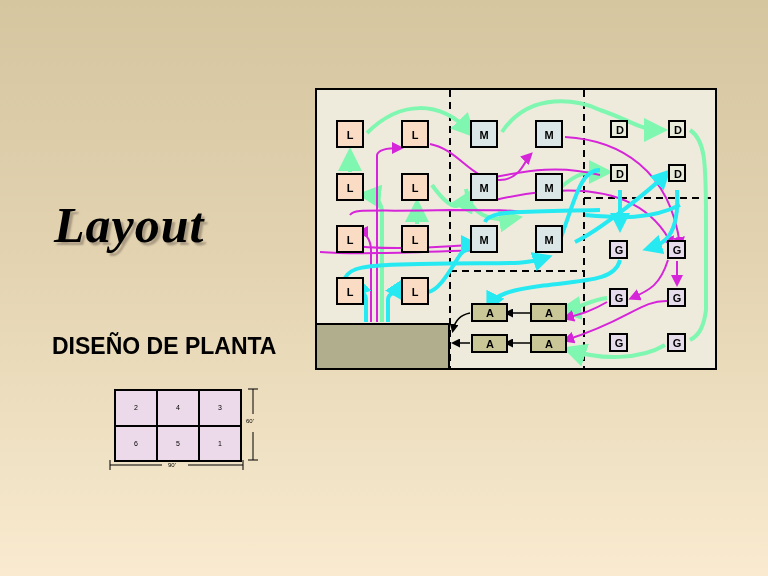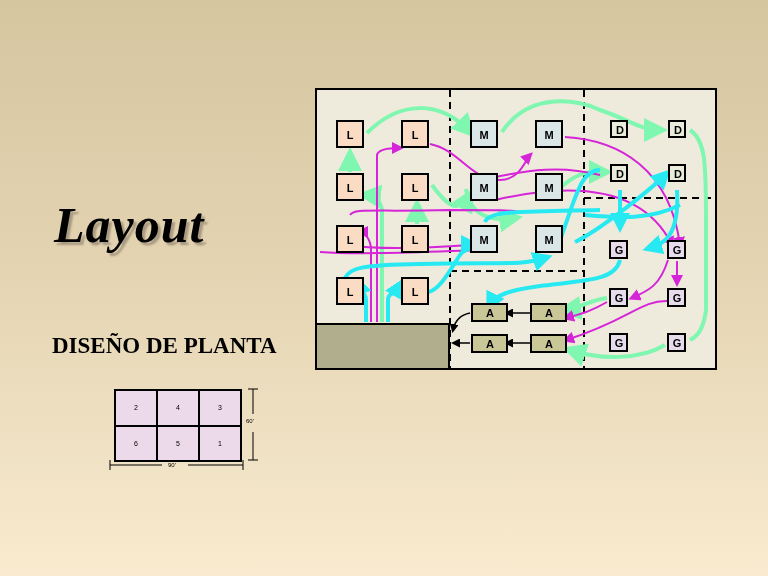--- a/index.html
+++ b/index.html
@@ -2,21 +2,21 @@
 <html><head>
 <meta charset="utf-8">
 <style>
   html,body{margin:0;padding:0;}
   body{width:768px;height:576px;overflow:hidden;position:relative;
     background:linear-gradient(180deg,#d5c6a0 0%,#e3d3b1 45%,#f0e2c4 80%,#faebd0 100%);
     font-family:"Liberation Sans",sans-serif;}
   .title{position:absolute;left:54px;top:180px;font-family:"Liberation Serif",serif;
     font-style:italic;font-weight:bold;font-size:50px;color:#000;
     text-shadow:3px 3px 2px #a99a82;letter-spacing:1px;margin-top:16px;}
-  .subtitle{position:absolute;left:52px;top:333px;font-family:Liberation Serif, serif;
+  .subtitle{position:absolute;left:52px;top:333px;font-family:Liberation Sans, sans-serif;
     font-weight:bold;font-size:23px;color:#000;}
   svg.plant{position:absolute;left:0;top:0;}
   .mini{position:absolute;left:100px;top:380px;width:170px;height:90px;}
   .grid6{position:absolute;left:14px;top:9px;width:126px;height:71px;border:1px solid #000;
     display:grid;grid-template-columns:repeat(3,1fr);grid-template-rows:repeat(2,1fr);background:#ecd9e9;}
   .cell{border:0.5px solid #000;font-size:7px;display:flex;align-items:center;justify-content:center;color:#000;}
 </style>
 </head>
 <body>
 

